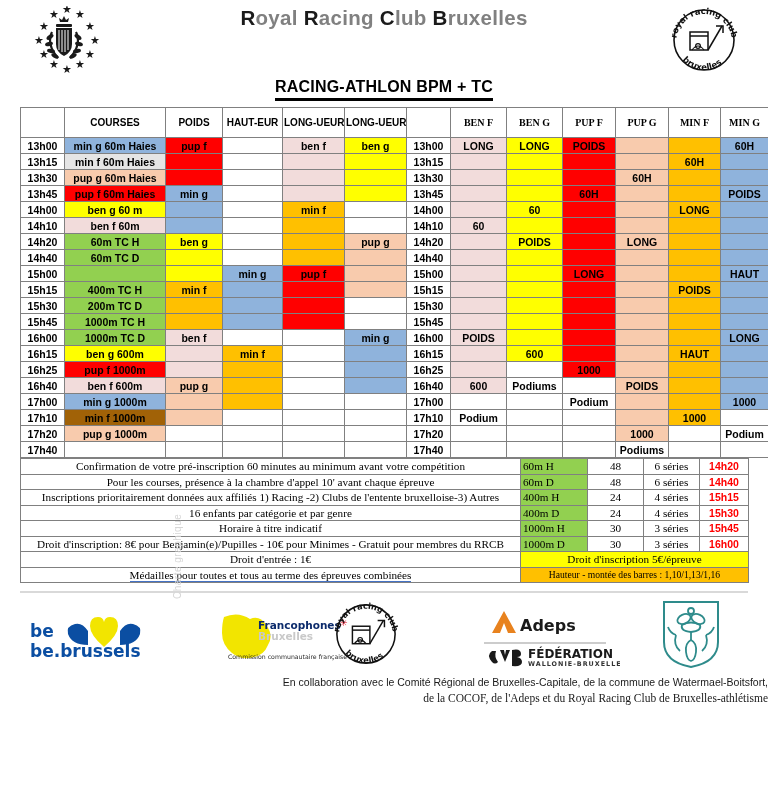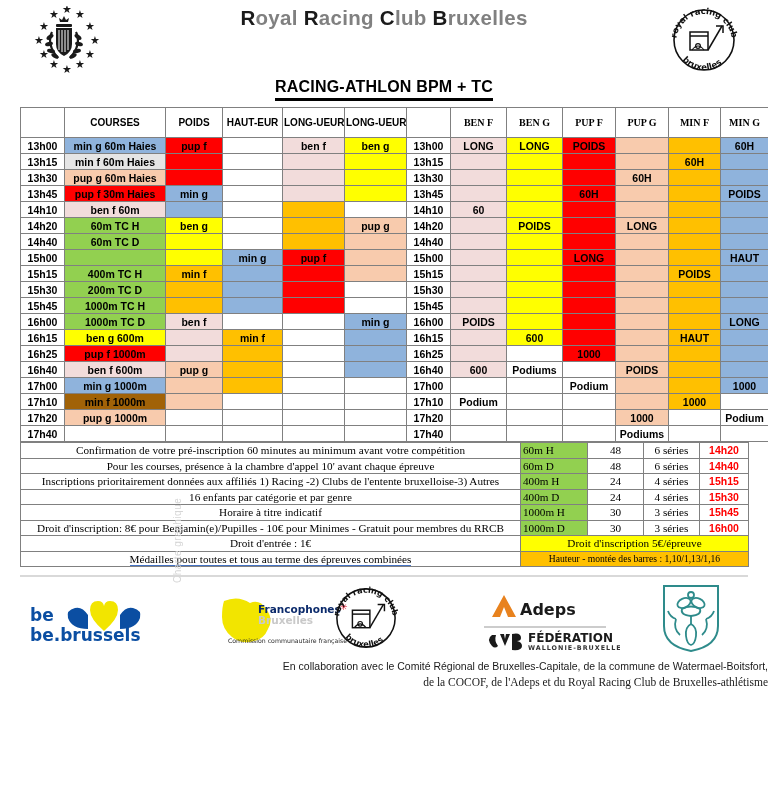--- a/index.html
+++ b/index.html
@@ -271,32 +271,47 @@
             <td class="time">13h30</td>
             <td style="background: rgb(242, 220, 219);"></td>
             <td style="background: rgb(255, 255, 0);"></td>
             <td style="background: rgb(255, 0, 0);"></td>
             <td style="background: rgb(248, 203, 173);">60H</td>
             <td style="background: rgb(255, 192, 0);"></td>
             <td style="background: rgb(143, 179, 220);"></td>
           </tr>
           <tr>
             <td class="time">13h45</td>
-            <td style="background: rgb(255, 0, 0);">pup f 30m Haies</td>
+            <td style="background: rgb(255, 0, 0);">pup f 60m Haies</td>
             <td style="background: rgb(143, 179, 220);">min g</td>
             <td style="background: rgb(255, 255, 255);"></td>
             <td style="background: rgb(242, 220, 219);"></td>
             <td style="background: rgb(255, 255, 0);"></td>
             <td class="time">13h45</td>
             <td style="background: rgb(242, 220, 219);"></td>
             <td style="background: rgb(255, 255, 0);"></td>
             <td style="background: rgb(255, 0, 0);">60H</td>
             <td style="background: rgb(248, 203, 173);"></td>
             <td style="background: rgb(255, 192, 0);"></td>
             <td style="background: rgb(143, 179, 220);">POIDS</td>
+          </tr>
+          <tr>
+            <td class="time">14h00</td>
+            <td style="background: rgb(255, 255, 0);">ben g 60 m</td>
+            <td style="background: rgb(143, 179, 220);"></td>
+            <td style="background: rgb(255, 255, 255);"></td>
+            <td style="background: rgb(255, 192, 0);">min f</td>
+            <td style="background: rgb(255, 255, 255);"></td>
+            <td class="time">14h00</td>
+            <td style="background: rgb(242, 220, 219);"></td>
+            <td style="background: rgb(255, 255, 0);">60</td>
+            <td style="background: rgb(255, 0, 0);"></td>
+            <td style="background: rgb(248, 203, 173);"></td>
+            <td style="background: rgb(255, 192, 0);">LONG</td>
+            <td style="background: rgb(143, 179, 220);"></td>
           </tr>
           <tr>
             <td class="time">14h10</td>
             <td style="background: rgb(242, 220, 219);">ben f 60m</td>
             <td style="background: rgb(143, 179, 220);"></td>
             <td style="background: rgb(255, 255, 255);"></td>
             <td style="background: rgb(255, 192, 0);"></td>
             <td style="background: rgb(255, 255, 255);"></td>
             <td class="time">14h10</td>
             <td style="background: rgb(242, 220, 219);">60</td>

